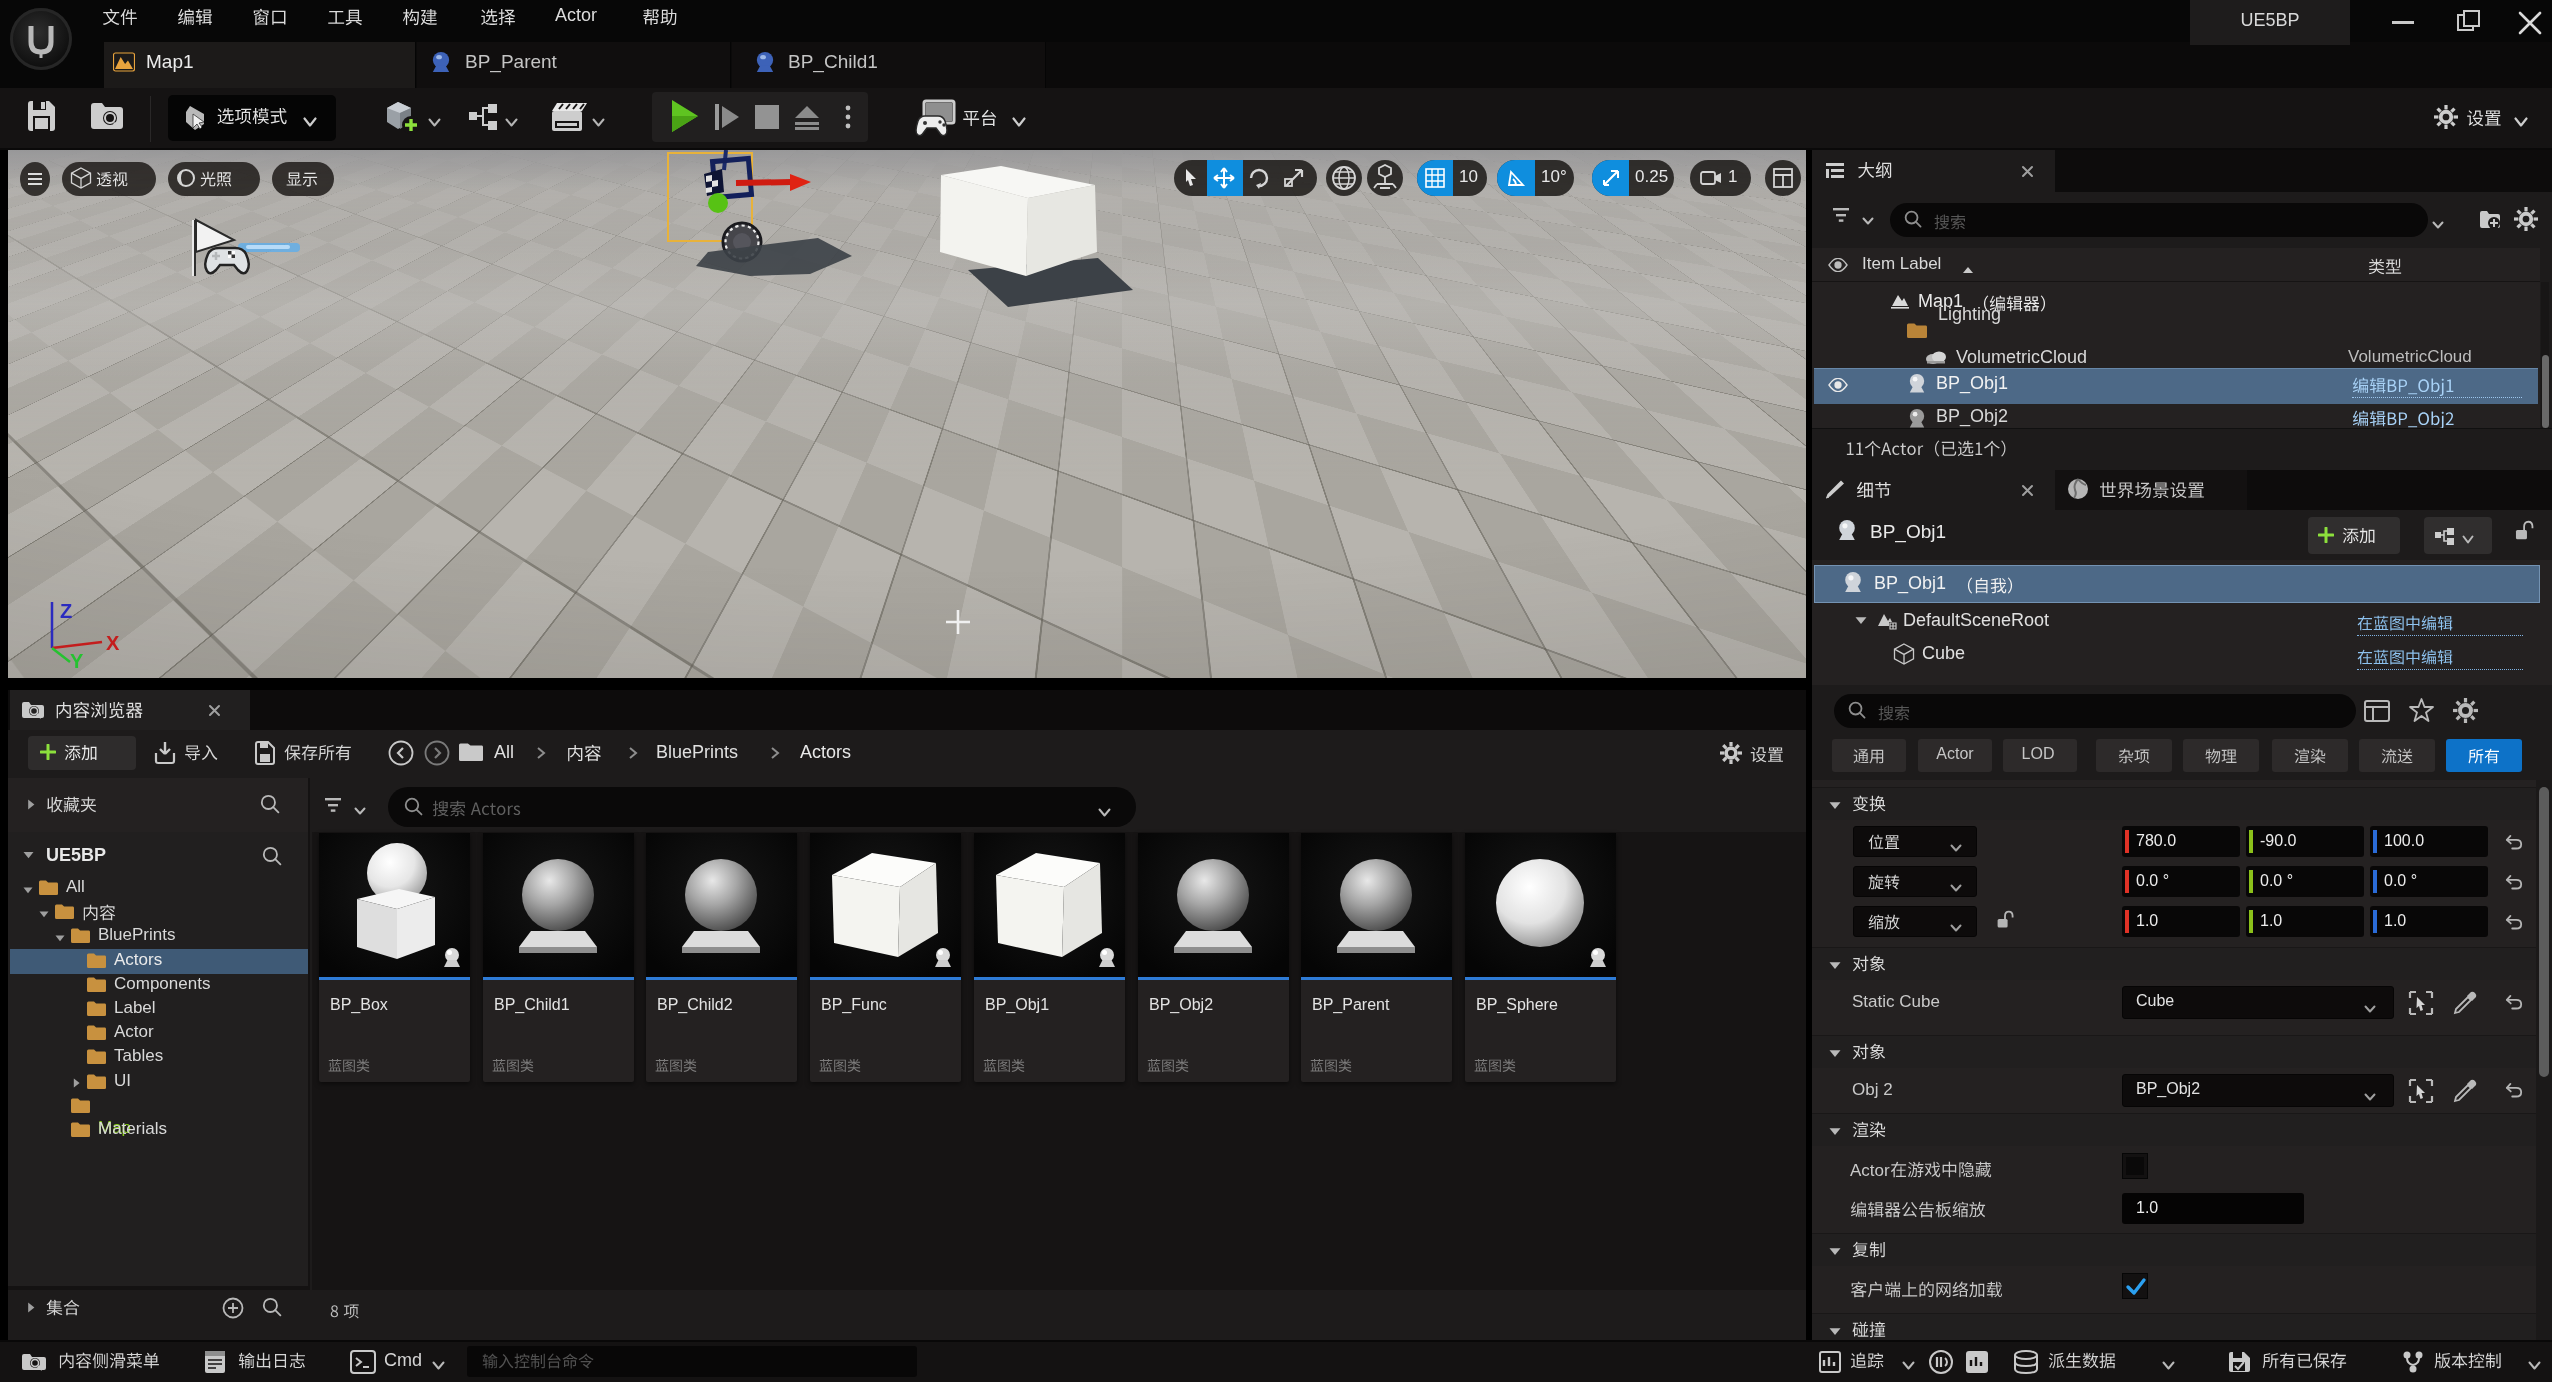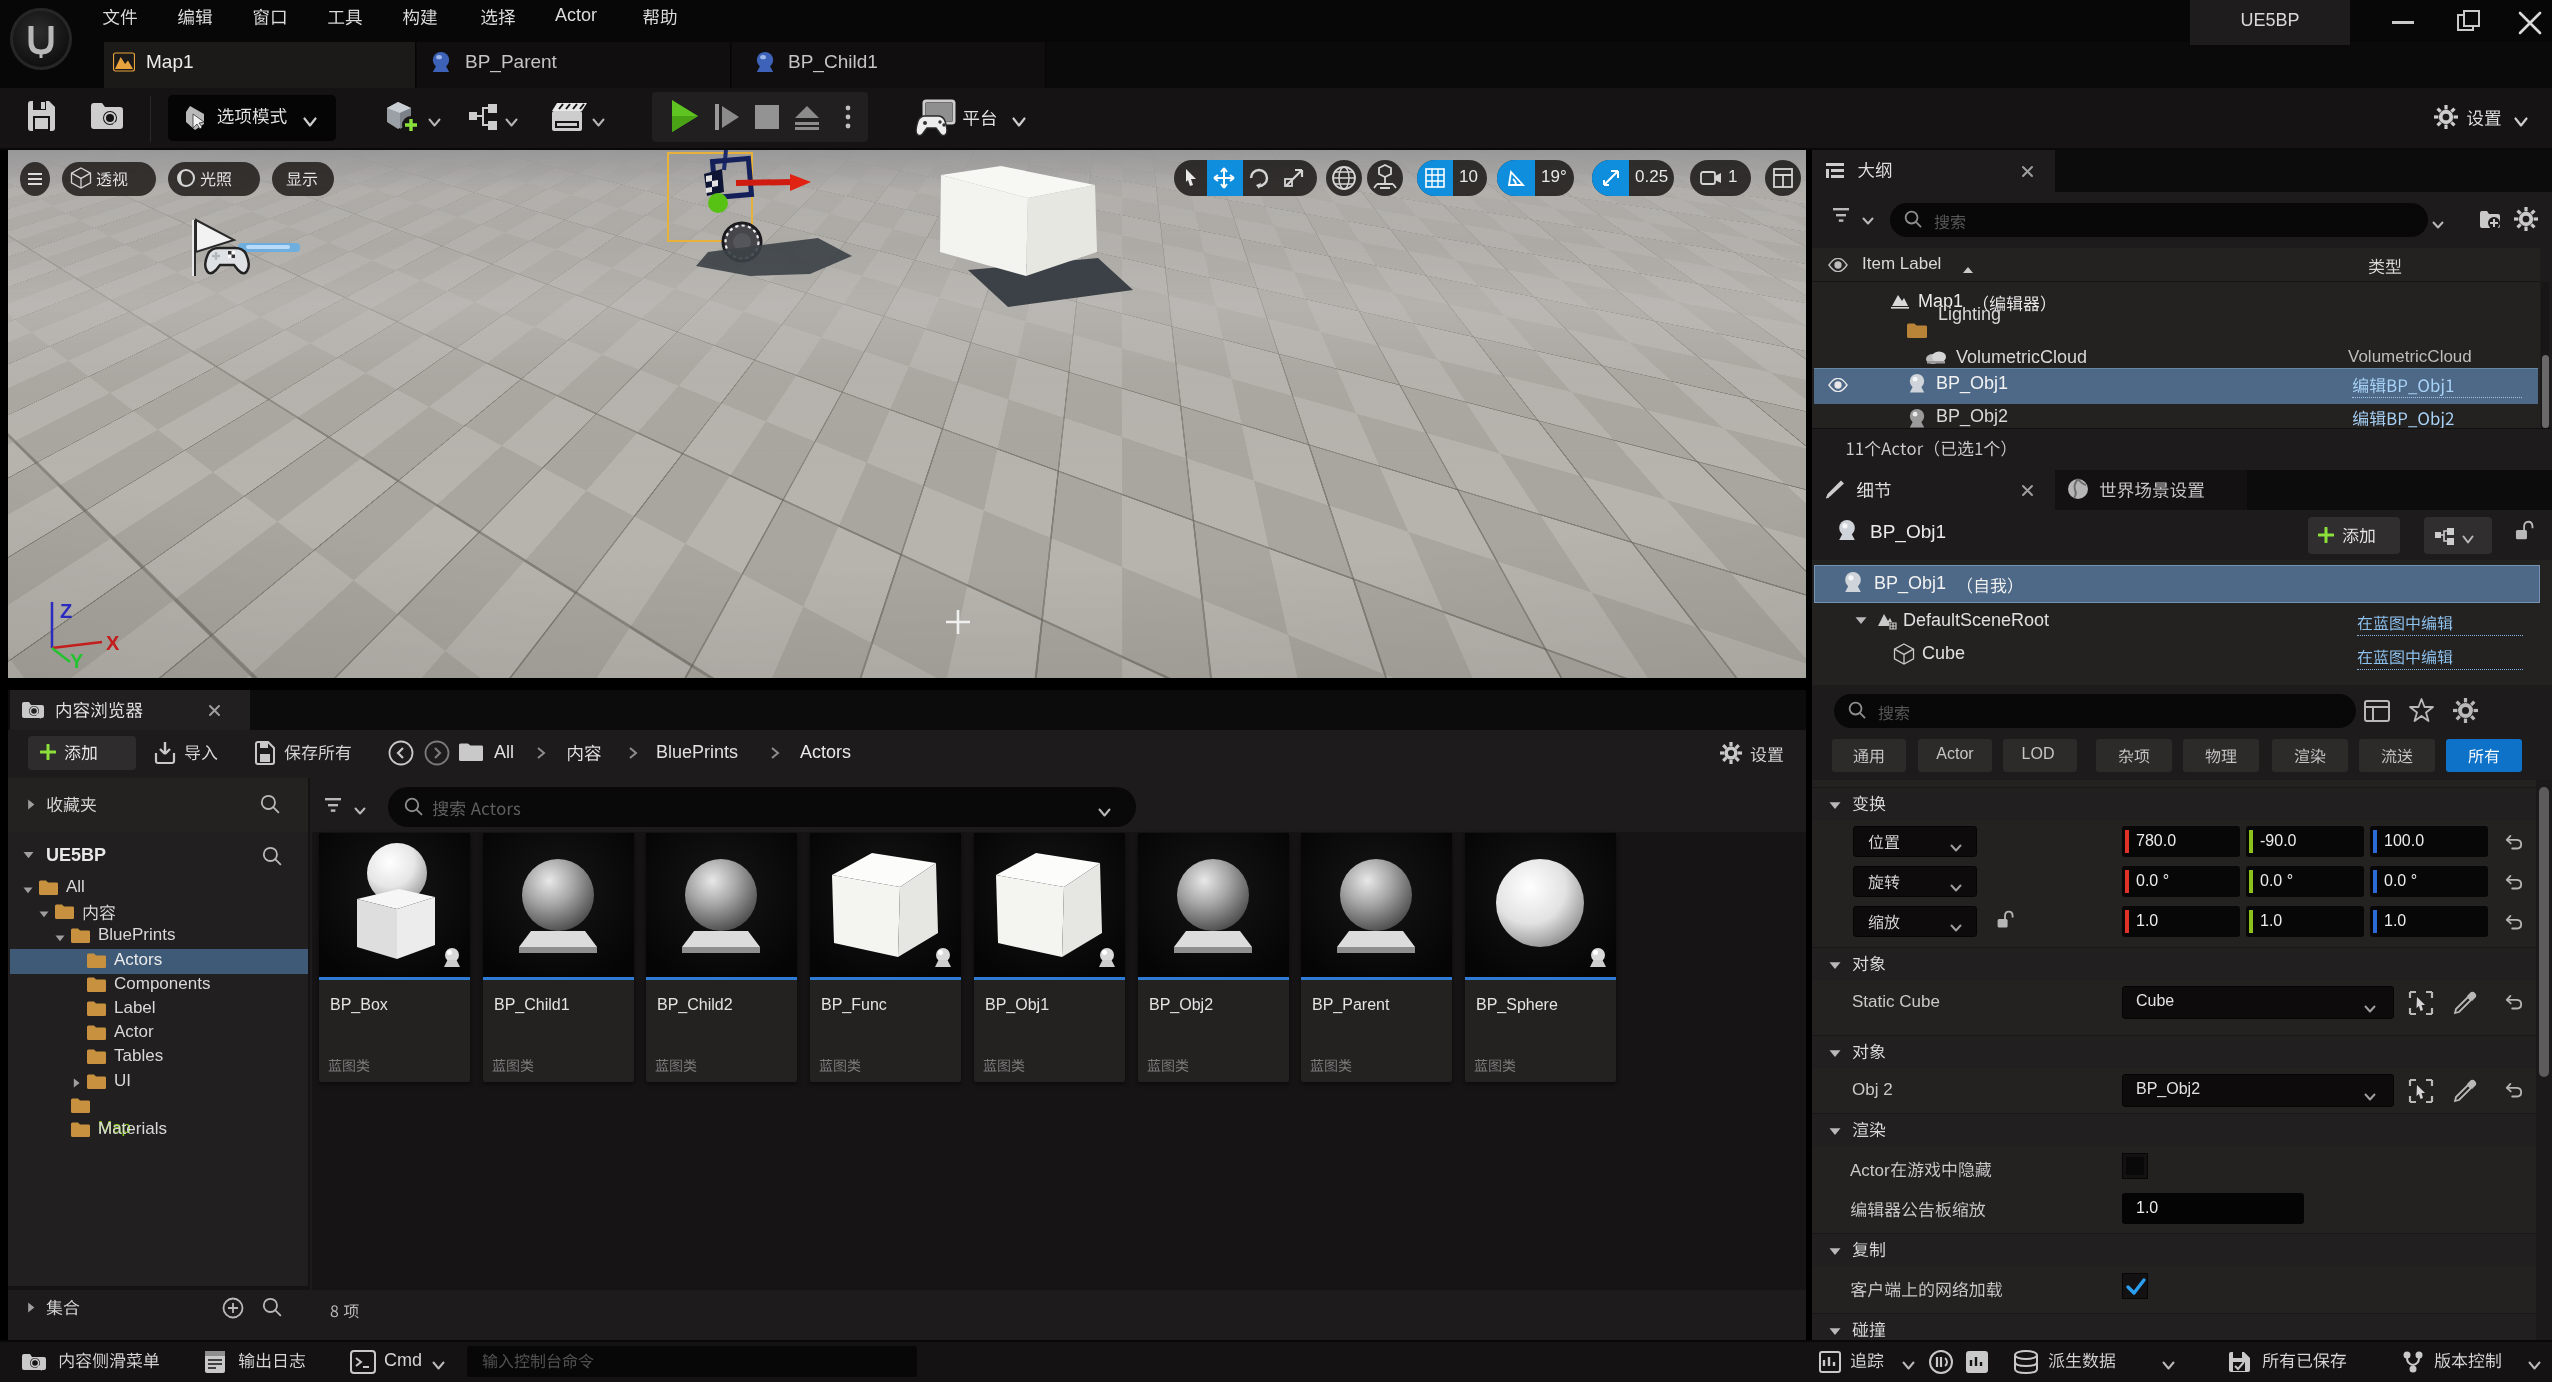--- a/index.html
+++ b/index.html
@@ -267,21 +267,21 @@
           <rect x="1" y="1" width="18" height="18" fill="none" stroke="#fff" stroke-width="1.6"></rect>
           <path d="M1 7 L19 7 M1 13 L19 13 M7 1 L7 19 M13 1 L13 19" stroke="#fff" stroke-width="1.4"></path>
         </svg></div>
       <div style="position:absolute;left:42px;top:7px;font:17px 'Liberation Sans';color:#e8e8e8">10</div>
     </div>
     <div style="position:absolute;left:1489px;top:10px;width:77px;height:36px;background:rgba(30,27,25,0.87);border-radius:18px;overflow:hidden">
       <div style="position:absolute;left:0;top:0;width:38px;height:36px;background:#0f8ede"></div>
       <div style="position:absolute;left:9px;top:8px"><svg width="20" height="20" viewBox="0 0 20 20">
           <path d="M3 17 L17 17 L5 4 Z M10 17 A8 8 0 0 0 7 11" fill="none" stroke="#fff" stroke-width="1.8"></path>
         </svg></div>
-      <div style="position:absolute;left:44px;top:7px;font:17px 'Liberation Sans';color:#e8e8e8">19°</div>
+      <div style="position:absolute;left:44px;top:7px;font:17px 'Liberation Sans';color:#e8e8e8">10°</div>
     </div>
     <div style="position:absolute;left:1584px;top:10px;width:82px;height:36px;background:rgba(30,27,25,0.87);border-radius:18px;overflow:hidden">
       <div style="position:absolute;left:0;top:0;width:37px;height:36px;background:#0f8ede"></div>
       <div style="position:absolute;left:9px;top:8px"><svg width="20" height="20" viewBox="0 0 20 20">
           <path d="M3 17 L17 3 M17 3 L10 3 M17 3 L17 10 M3 17 L3 12 M3 17 L8 17" stroke="#fff" stroke-width="2" fill="none"></path>
         </svg></div>
       <div style="position:absolute;left:43px;top:7px;font:17px 'Liberation Sans';color:#e8e8e8">0.25</div>
     </div>
     <div style="position:absolute;left:1682px;top:10px;width:61px;height:36px;background:rgba(30,27,25,0.87);border-radius:18px">
       <div style="position:absolute;left:10px;top:9px"><svg width="22" height="18" viewBox="0 0 22 18">

